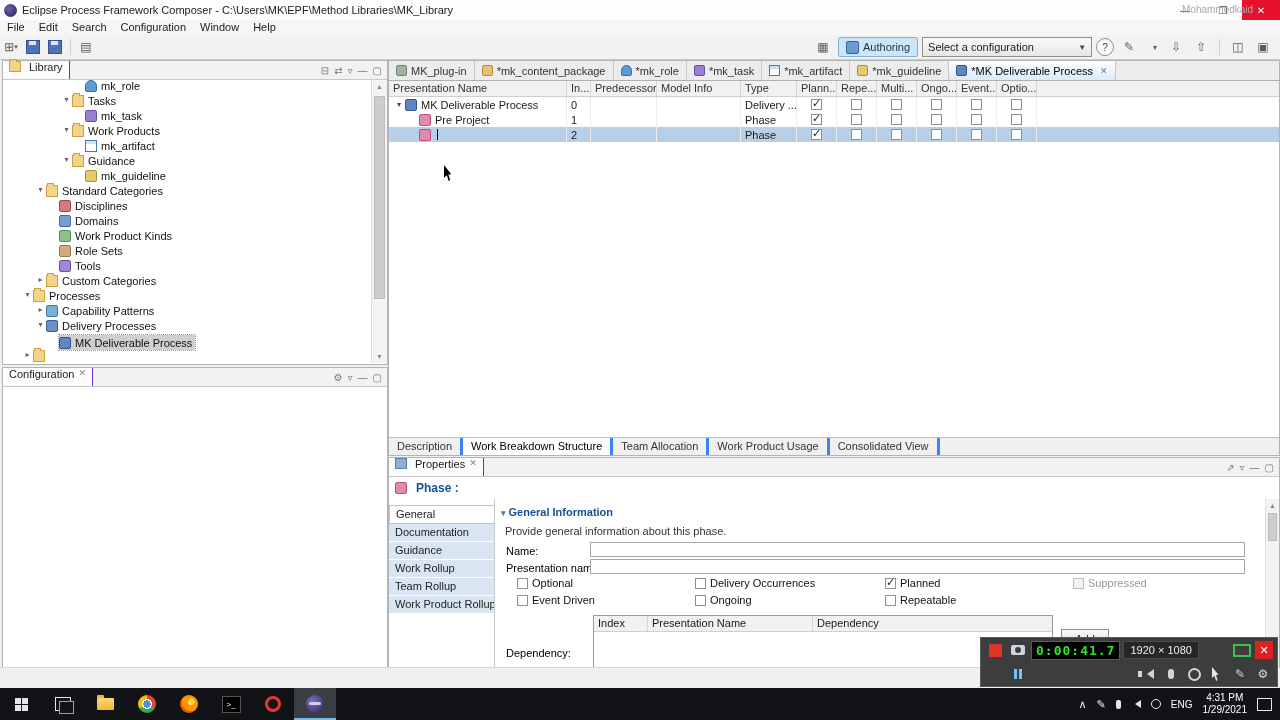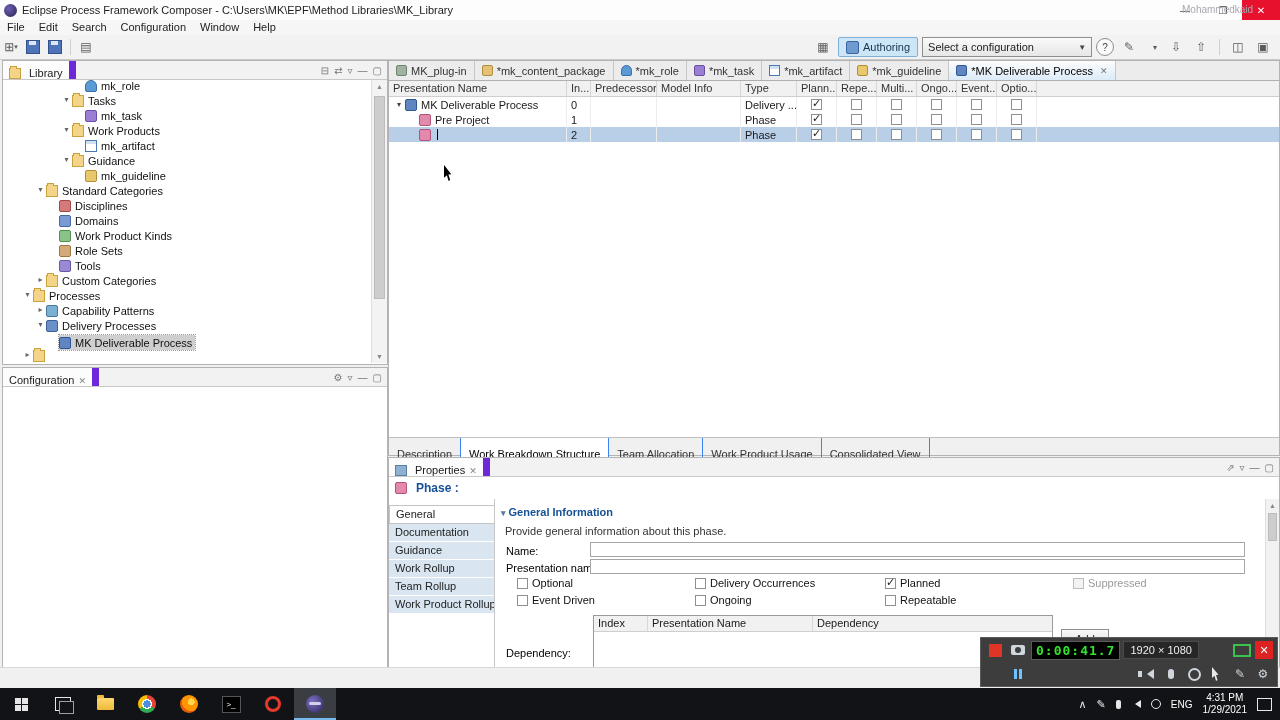--- a/index.html
+++ b/index.html
@@ -27,21 +27,21 @@
   .authoring-btn{display:flex;align-items:center;gap:4px;height:18px;padding:0 7px;background:#cde6f7;border:1px solid #7fb0d8;border-radius:2px;color:#16324a}
   .authoring-ic{width:11px;height:11px;background:#6f9ad0;border:1px solid #3a64a0;border-radius:2px}
   .combo{width:158px;height:18px;border:1px solid #8f8f8f;background:linear-gradient(#fafafa,#e6e6e6);display:flex;align-items:center;padding:0 5px;color:#222}
   .combo .arrow{margin-left:auto;font-size:8px;color:#444}
   .help-btn{width:16px;height:16px;border-radius:50%;border:1px solid #8f8f8f;display:flex;align-items:center;justify-content:center;font-size:10px;color:#444;background:#fafafa}
   .tb-right{position:absolute;right:6px;top:2px;display:flex;align-items:center;gap:3px}
 
   
   .view{position:absolute;background:#fff;border:1px solid #b3b3b3}
   .view-header{height:18px;background:#f2f2f2;border-bottom:1px solid #c8c8c8;display:flex;align-items:center}
-  .view-tab{display:flex;align-items:flex-end;gap:4px;height:18px;padding:0 6px;background:#fcfcfc;border-right:7px solid #6d28d9}
+  .view-tab{display:flex;align-items:flex-start;gap:4px;height:18px;padding:0 6px;background:#fcfcfc;border-right:1px solid #6d28d9}
   .view-tab .x{color:#888;font-size:9px}
   .view-icons{margin-left:auto;display:flex;align-items:center;gap:5px;padding-right:5px;color:#777;font-size:10px}
   .vic{cursor:default}
 
   
   .library{left:2px;top:60px;width:384px;height:303px}
   .library-body{position:relative;height:283px;overflow:hidden;background:#fff}
   .tree-row{height:15px;display:flex;white-space:nowrap}
   .twisty{width:11px;text-align:center;color:#666;font-size:8px;flex:0 0 11px}
   .ticon{width:12px;height:12px;margin-right:4px;flex:0 0 12px;box-sizing:border-box}
@@ -88,21 +88,21 @@
   .c-name{width:178px}.c-in{width:24px}.c-pred{width:66px}.c-model{width:84px}.c-type{width:56px}.c-cb{width:40px;justify-content:center}
   .gfill{flex:1;border-right:none}
   .row-selected{background:#b9cfe8}
   .rtwisty{width:12px;color:#444;font-size:8px;text-align:center;flex:0 0 12px}
   .rindent{width:14px;flex:0 0 14px}
   .cb{width:11px;height:11px;border:1px solid #8f8f8f;background:#fff;display:inline-block;position:relative;box-sizing:border-box}
   .cb.checked::after{content:"✓";position:absolute;left:0px;top:-3px;font-size:11px;color:#1a1a1a}
   .cb.disabled{border-color:#bdbdbd;background:#f2f2f2}
   .caret{width:1px;height:11px;background:#000;margin-left:2px}
   .btabs{position:absolute;left:0;right:0;bottom:0;height:17px;display:flex;background:#f0f0f0;border-top:1px solid #c0c0c0}
-  .btab{padding:10px 8px;border-right:1px solid #3b82f6;color:#333;white-space:nowrap}
+  .btab{padding:2px 8px;border-right:3px solid #3b82f6;color:#333;white-space:nowrap}
   .btab.active{background:#fff;color:#000}
 
   
   .props{left:388px;top:457px;width:890px;height:210px}
   .prop-title{height:22px;display:flex;align-items:center;gap:5px;padding-left:6px;background:#fff;border-bottom:1px solid #e4e4e4}
   .prop-title .t{color:#155196;font-weight:bold;font-size:12px}
   .prop-body{position:absolute;left:0;top:41px;right:0;bottom:0;display:flex}
   .pnav{width:106px;border-right:1px solid #c8c8c8;padding-top:6px;box-sizing:border-box;background:#fff}
   .pnav-item{height:17px;line-height:17px;padding:0 6px;background:#d9e6f2;border-bottom:1px solid #fff;color:#222;white-space:nowrap;overflow:hidden}
   .pnav-item.selected{background:#fff;font-weight:normal;border:1px solid #c4c4c4;border-right:none}

